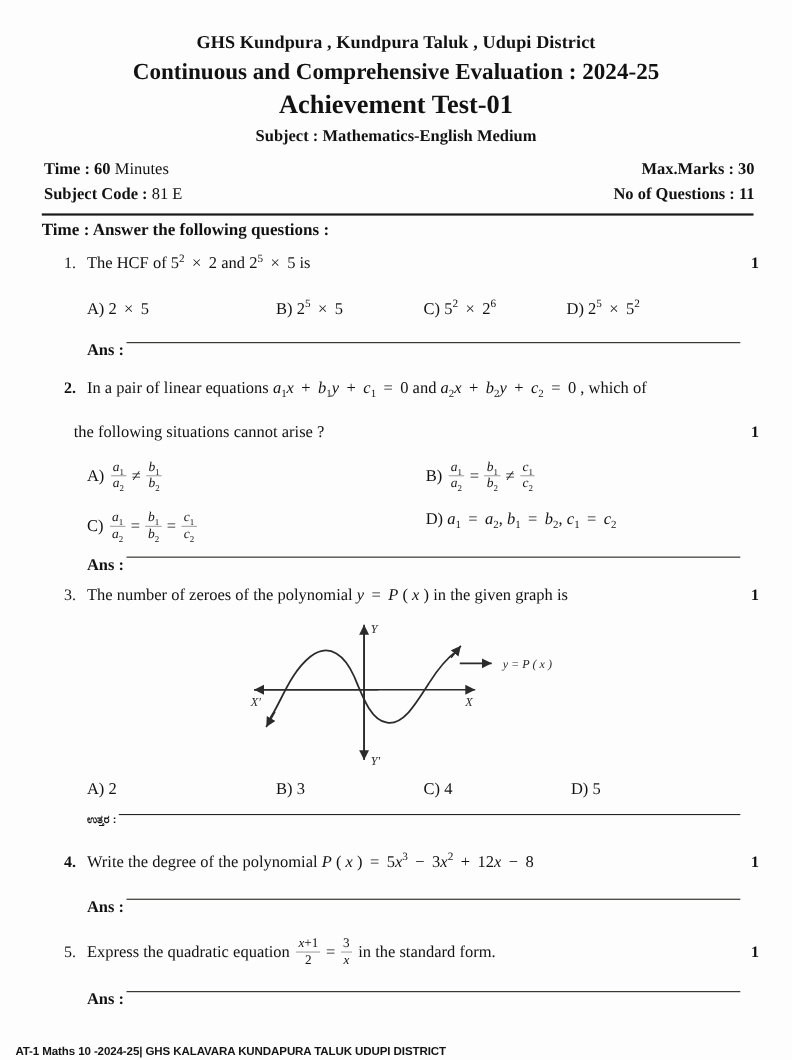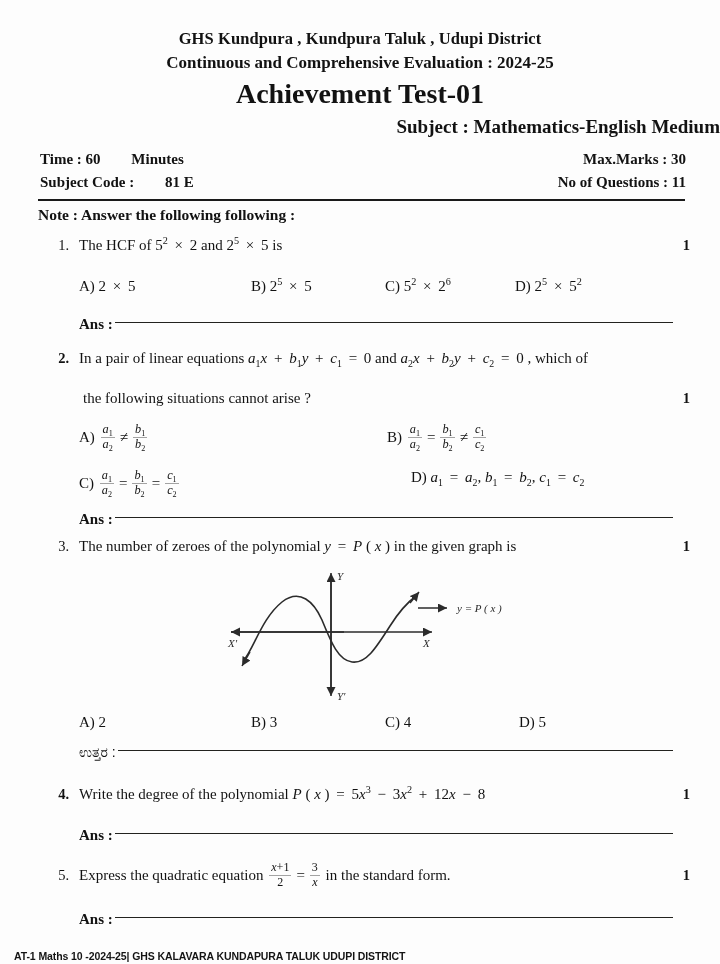--- a/index.html
+++ b/index.html
@@ -26,52 +26,51 @@
   
   .hdr { text-align: center; }
   .hdr-school {
     font-size: 16.5px;
     font-weight: bold;
     letter-spacing: .1px;
     padding-top: 29px;
     line-height: 1.2;
   }
   .hdr-cce {
-    font-size: 17px;
+    font-size: 21px;
     font-weight: bold;
     line-height: 1.3;
     margin-top: 3px;
   }
   .hdr-test {
-    font-size: 28px;
+    font-size: 24px;
     font-weight: bold;
     line-height: 1.3;
     margin-top: 2px;
   }
   .hdr-subject {
-    font-size: 19px;
+    font-size: 15px;
     font-weight: bold;
     line-height: 1.25;
     margin-top: 3px;
-    text-align: right;
   }
 
   
   .meta {
     margin: 9px 34px 0 40px;
     font-size: 15px;
     font-weight: bold;
   }
   .meta-row {
     display: flex;
     justify-content: space-between;
     align-items: baseline;
     line-height: 1.55;
   }
-  .meta .thin { font-weight: bold; margin-left: 27px; }
+  .meta .thin { font-weight: normal; }
   .meta .num { font-weight: bold; }
 
   .rule {
     margin: 4px 35px 0 38px;
     border-bottom: 2.2px solid #1a1a1a;
   }
 
   .note {
     margin: 5px 0 0 38px;
     font-size: 15.5px;
@@ -102,21 +101,21 @@
     line-height: 1.5;
   }
   .q-marks {
     flex: 0 0 auto;
     width: 30px;
     text-align: right;
     font-weight: bold;
     font-size: 14.5px;
   }
   .q-cont {
-    margin-left: 36px;
+    margin-left: 20px;
     display: flex;
     align-items: baseline;
     line-height: 1.5;
   }
   .q-cont .grow { flex: 1 1 auto; }
 
   
   .opts {
     position: relative;
     margin-left: 32px;
@@ -134,32 +133,32 @@
   .opt2 {
     position: absolute;
     white-space: nowrap;
     font-size: 15px;
   }
 
   
   .ans {
     margin-left: 32px;
     display: flex;
-    align-items: center;
+    align-items: flex-start;
   }
   .ans-label {
     font-weight: bold;
     font-size: 15px;
     white-space: nowrap;
     padding-right: 2px;
   }
   .ans-label.kn {
     font-family: "Liberation Sans", "DejaVu Sans", sans-serif;
-    font-weight: normal;
-    font-size: 14px;
+    font-weight: bold;
+    font-size: 10px;
   }
   .ans-line {
     flex: 1 1 auto;
     border-bottom: 1.6px solid #23231f;
     margin-bottom: 4px;
     margin-right: 17px;
   }
 
   
   .mi { font-style: italic; font-family: "Liberation Serif", serif; }
@@ -215,21 +214,21 @@
       <div><span>Max.Marks : </span><span class="num">30</span></div>
     </div>
     <div class="meta-row">
       <div><span>Subject Code  : </span><span class="thin">81 E</span></div>
       <div><span>No of Questions : </span><span class="num">11</span></div>
     </div>
   </div>
 
   <div class="rule"></div>
 
-  <div class="note">Note : Answer the following following :</div>
+  <div class="note">Time : Answer the following questions :</div>
 
   <div class="q" style="margin-top:10px;">
     <div class="q-line">
       <div class="q-num">1.</div>
       <div class="q-text">
         The HCF of <span class="mn">5<sup>2</sup></span> <span class="op">×</span> 2 and <span class="mn">2<sup>5</sup></span> <span class="op">×</span> 5 is
       </div>
       <div class="q-marks">1</div>
     </div>
 
@@ -258,21 +257,21 @@
       <span class="q-marks">1</span>
     </div>
 
     <div class="opts-2col" style="margin-top:14px;height:88px;">
       <span class="opt2" style="left:0px;top:0px;">A)&nbsp;<span class="frac"><span class="num-part"><span class="mi">a</span><sub>1</sub></span><span class="den-part"><span class="mi">a</span><sub>2</sub></span></span><span class="op">≠</span><span class="frac"><span class="num-part"><span class="mi">b</span><sub>1</sub></span><span class="den-part"><span class="mi">b</span><sub>2</sub></span></span></span>
 
       <span class="opt2" style="left:308px;top:0px;">B)&nbsp;<span class="frac"><span class="num-part"><span class="mi">a</span><sub>1</sub></span><span class="den-part"><span class="mi">a</span><sub>2</sub></span></span><span class="op">=</span><span class="frac"><span class="num-part"><span class="mi">b</span><sub>1</sub></span><span class="den-part"><span class="mi">b</span><sub>2</sub></span></span><span class="op">≠</span><span class="frac"><span class="num-part"><span class="mi">c</span><sub>1</sub></span><span class="den-part"><span class="mi">c</span><sub>2</sub></span></span></span>
 
       <span class="opt2" style="left:0px;top:46px;">C)&nbsp;<span class="frac"><span class="num-part"><span class="mi">a</span><sub>1</sub></span><span class="den-part"><span class="mi">a</span><sub>2</sub></span></span><span class="op">=</span><span class="frac"><span class="num-part"><span class="mi">b</span><sub>1</sub></span><span class="den-part"><span class="mi">b</span><sub>2</sub></span></span><span class="op">=</span><span class="frac"><span class="num-part"><span class="mi">c</span><sub>1</sub></span><span class="den-part"><span class="mi">c</span><sub>2</sub></span></span></span>
 
-      <span class="opt2" style="left:308px;top:46px;margin-left:24px;">D)&nbsp;<span class="mi">a</span><sub>1</sub> <span class="op">=</span> <span class="mi">a</span><sub>2</sub>, <span class="mi">b</span><sub>1</sub> <span class="op">=</span> <span class="mi">b</span><sub>2</sub>, <span class="mi">c</span><sub>1</sub> <span class="op">=</span> <span class="mi">c</span><sub>2</sub></span>
+      <span class="opt2" style="left:308px;top:46px;">D)&nbsp;<span class="mi">a</span><sub>1</sub> <span class="op">=</span> <span class="mi">a</span><sub>2</sub>, <span class="mi">b</span><sub>1</sub> <span class="op">=</span> <span class="mi">b</span><sub>2</sub>, <span class="mi">c</span><sub>1</sub> <span class="op">=</span> <span class="mi">c</span><sub>2</sub></span>
     </div>
 
     <div class="ans" style="margin-top:0px;">
       <span class="ans-label">Ans :</span>
       <span class="ans-line"></span>
     </div>
   </div>
 
   <div class="q" style="margin-top:7px;">
     <div class="q-line">

